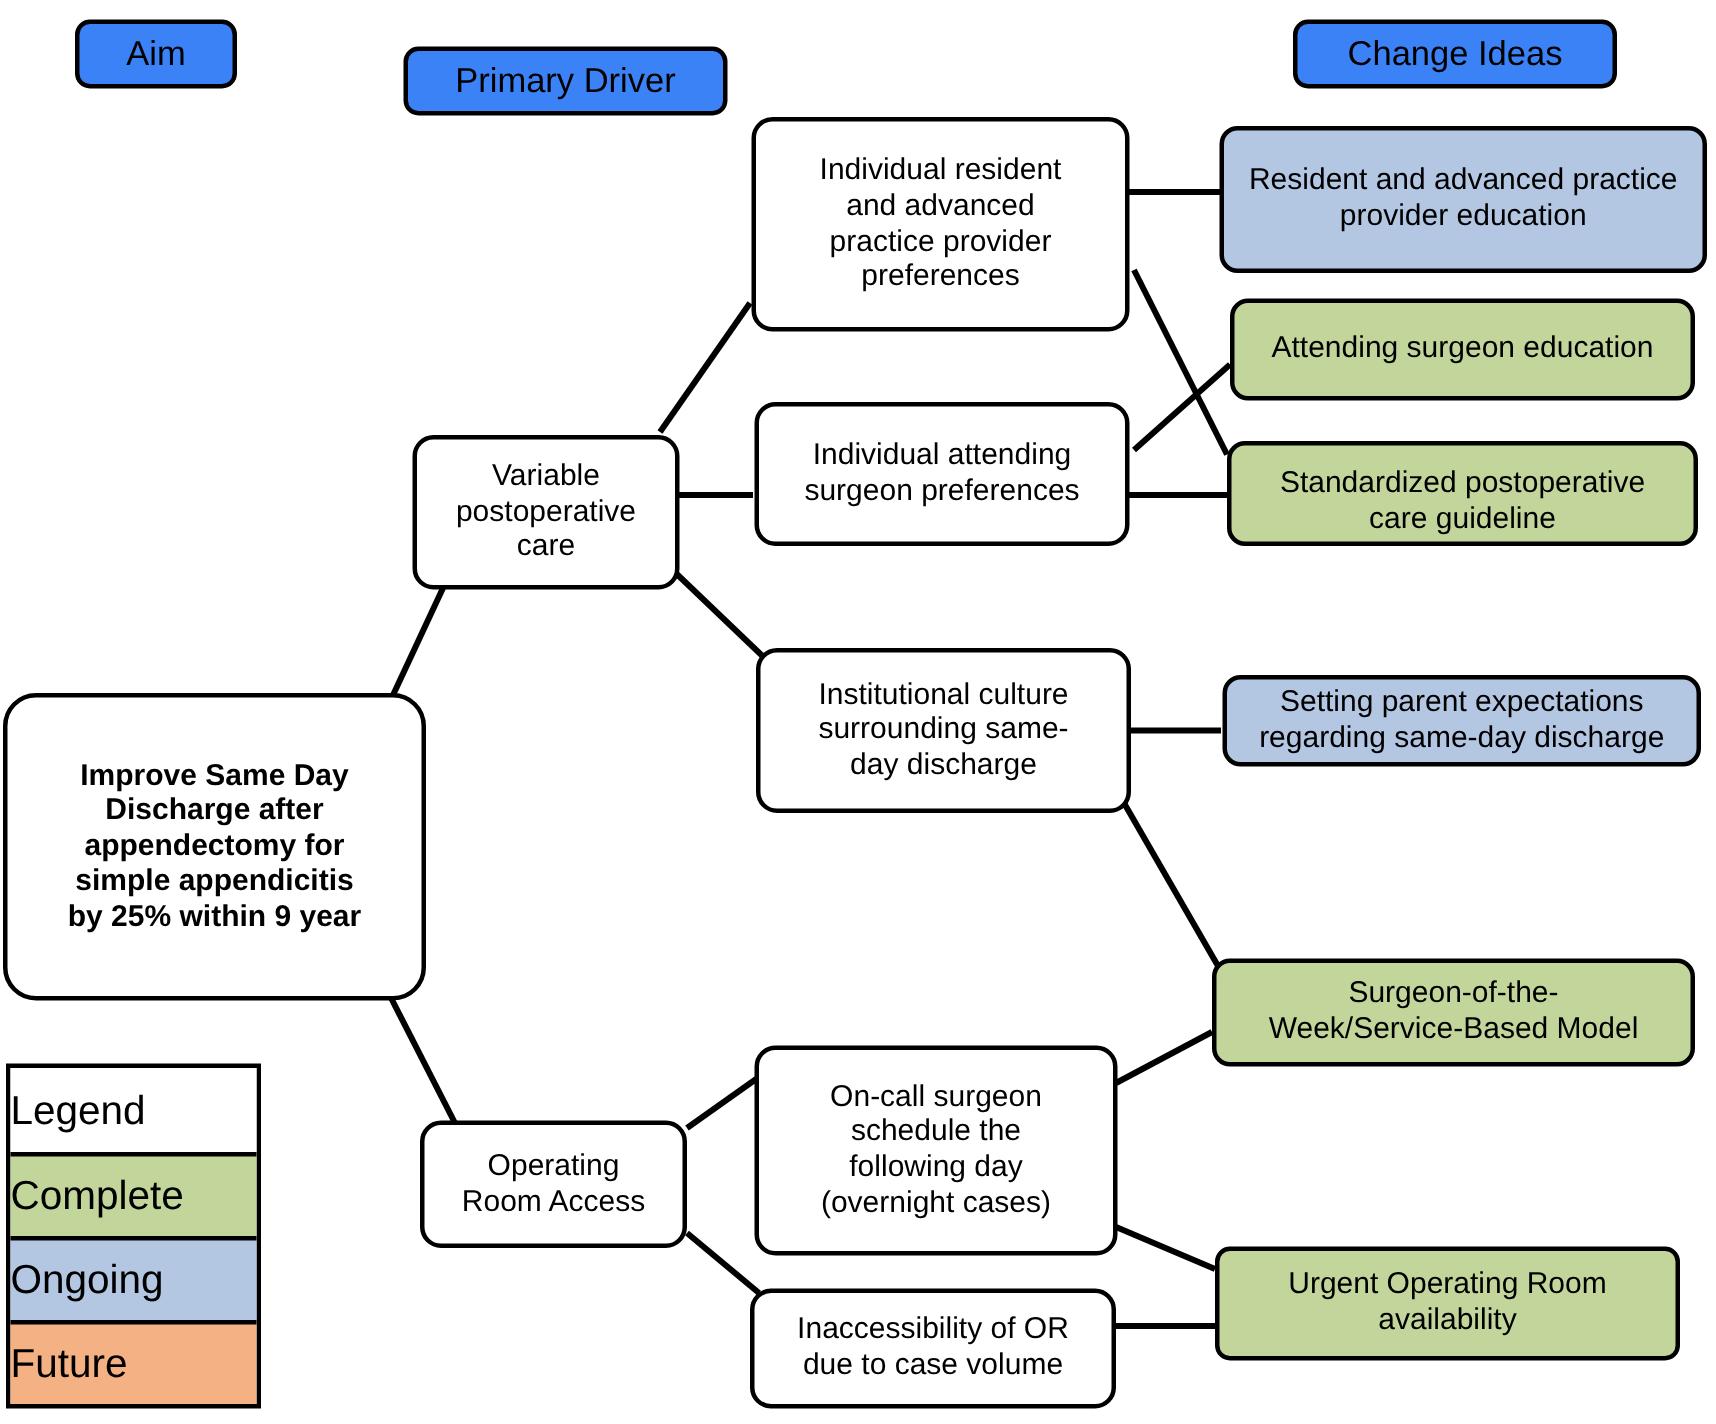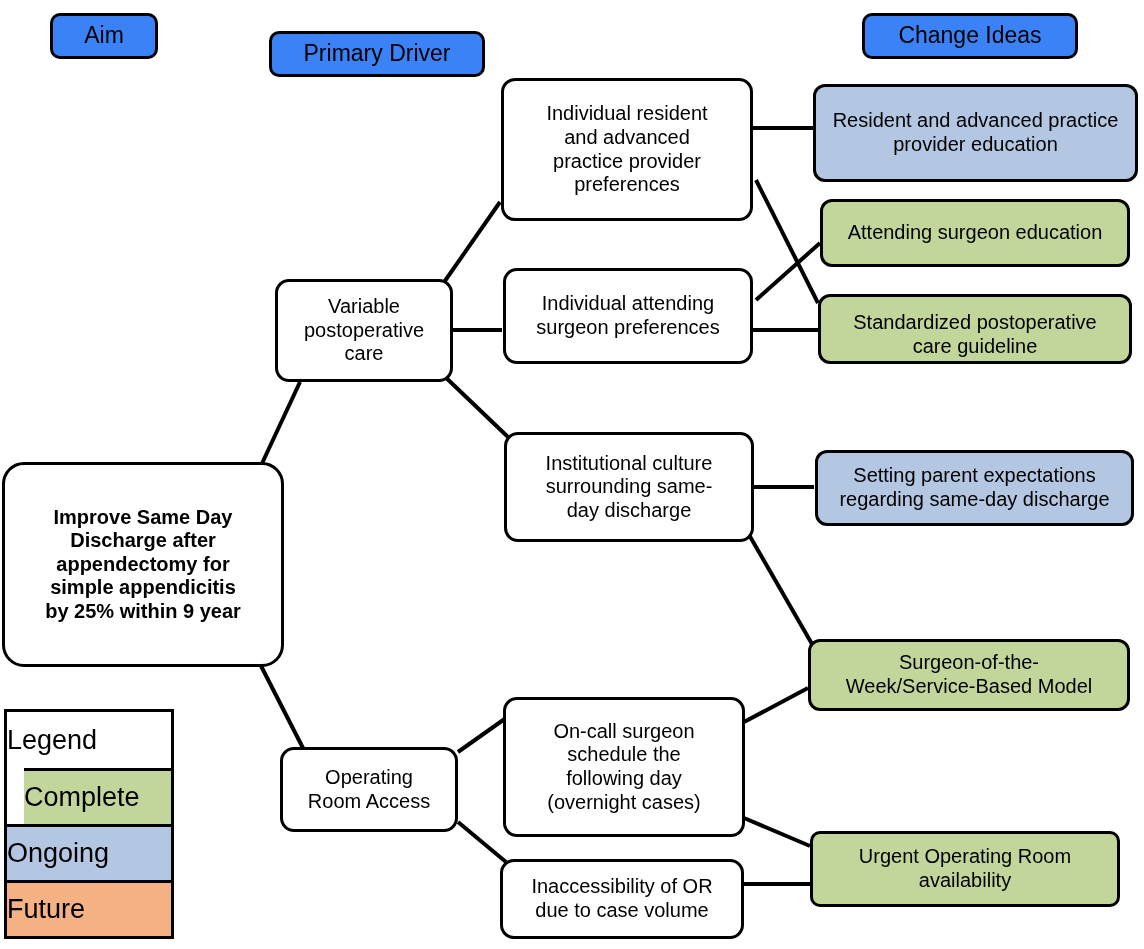--- a/index.html
+++ b/index.html
@@ -86,21 +86,21 @@
   .legend-row {
     height: 56px;
     display: flex;
     align-items: center;
     font-size: 27px;
     color: #000000;
     box-sizing: border-box;
   }
   .legend-row + .legend-row { border-top: 3px solid #000000; }
   .lg-title    { background: #ffffff; }
-  .lg-complete { background: #c2d69b; margin-left: 17px; }
+  .lg-complete { background: #c2d69b; }
   .lg-ongoing  { background: #b3c6e2; }
   .lg-future   { background: #f4b183; }
 </style>
 </head>
 <body>
 
 <div id="canvas">
 
   <svg id="edges" viewBox="0 0 1144 949">
     <g stroke="#000000" stroke-width="4" fill="none" stroke-linecap="butt">
@@ -153,21 +153,21 @@
   </div>
 
   <div class="node aim-node" style="left:2px; top:462px; width:282px; height:205px;">
     <span class="txt">Improve Same Day
 Discharge after
 appendectomy for
 simple appendicitis
 by 25% within 9 year</span>
   </div>
 
-  <div class="node driver-node" style="left:275px; top:279px; width:178px; height:103px;">
+  <div class="node driver-node" style="left:275px; top:290px; width:178px; height:103px;">
     <span class="txt">Variable
 postoperative
 care</span>
   </div>
 
   <div class="node driver-node" style="left:280px; top:747px; width:178px; height:85px;align-items:center;">
     <span class="txt">Operating
 Room Access</span>
   </div>
 
@@ -208,21 +208,21 @@
 
   <div class="node idea-node idea-complete" style="left:820px; top:199px; width:310px; height:68px;">
     <span class="txt">Attending surgeon education</span>
   </div>
 
   <div class="node idea-node idea-complete clip-text" style="left:818px; top:294px; width:314px; height:70px;">
     <span class="txt">Standardized postoperative
 care guideline</span>
   </div>
 
-  <div class="node idea-node idea-ongoing" style="left:815px; top:450px; width:319px; height:76px;">
+  <div class="node idea-node idea-ongoing" style="left:815px; top:450px; width:319px; height:61px;">
     <span class="txt">Setting parent expectations
 regarding same-day discharge</span>
   </div>
 
   <div class="node idea-node idea-complete" style="left:808px; top:639px; width:322px; height:72px;">
     <span class="txt">Surgeon-of-the-
 Week/Service-Based Model</span>
   </div>
 
   <div class="node idea-node idea-complete" style="left:810px; top:831px; width:310px; height:76px;border-radius:10px;">

